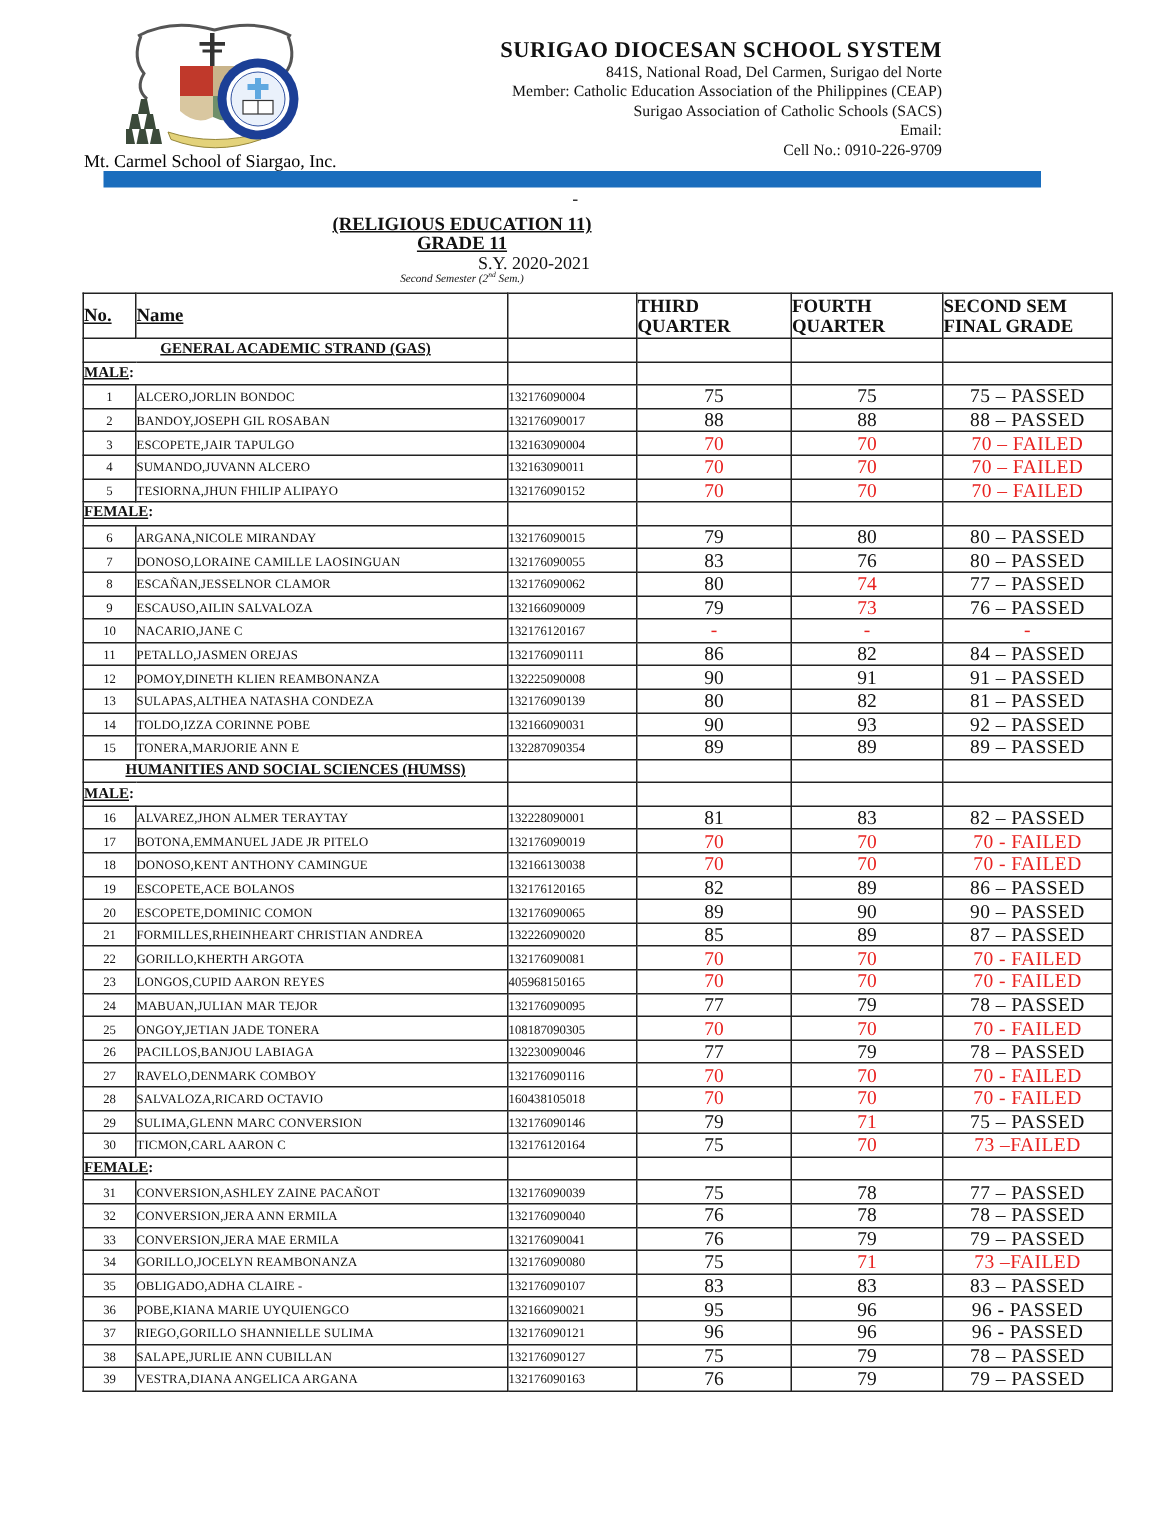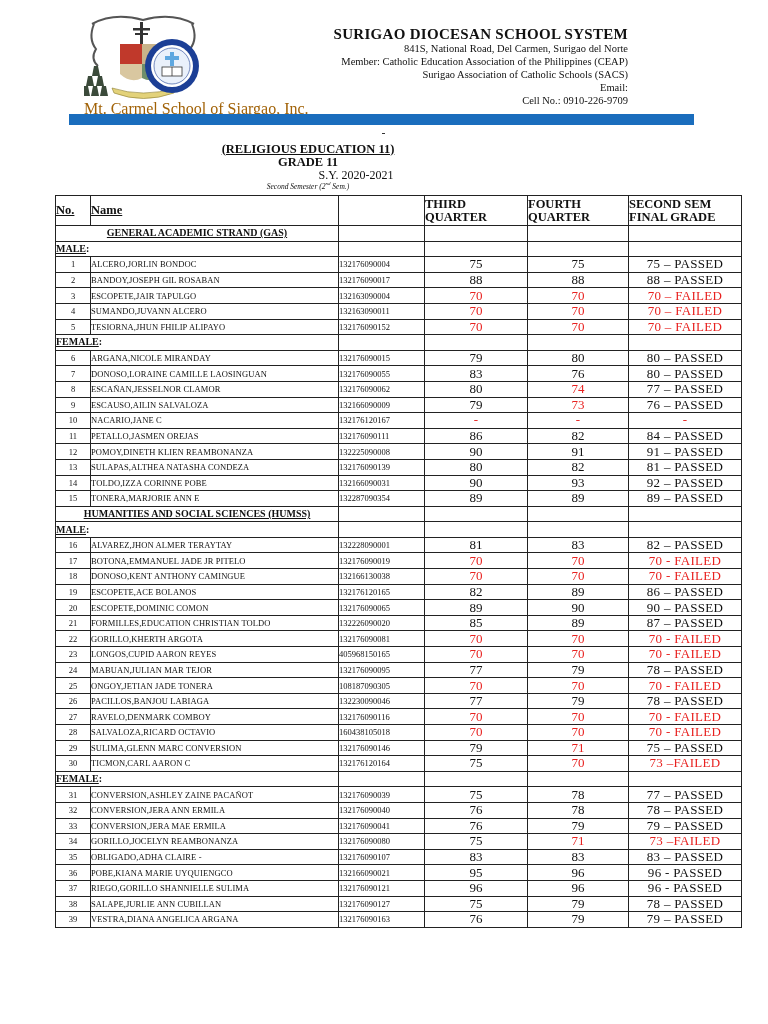--- a/index.html
+++ b/index.html
@@ -1,26 +1,26 @@
 <!DOCTYPE html>
 <html><head>
 <meta charset="utf-8">
 <style>
   html, body { margin:0; padding:0; background:#ffffff; }
   body { width:768px; height:1024px; position:relative; overflow:hidden; font-family:"Liberation Serif","DejaVu Serif",serif; color:#111; }
   .logo { position:absolute; left:84px; top:14px; width:118px; height:88px; }
-  .school-name { position:absolute; left:84px; top:100px; font-size:16px; color:#a16207; }
+  .school-name { position:absolute; left:56px; top:100px; font-size:12px; color:#000000; }
   .head-block { position:absolute; right:140px; top:28px; text-align:right; line-height:13px; }
   .head-title { font-size:15px; font-weight:bold; letter-spacing:0.3px; text-align:center; margin-bottom:1px; }
   .head-line { font-size:10.5px; }
   .blue-bar { position:absolute; left:69px; top:114px; width:625px; height:11px; background:#1a6dbd; }
   .tiny-mark { position:absolute; left:382px; top:133px; width:3px; height:1px; background:#333; }
   .titles { position:absolute; left:0; width:616px; text-align:center; }
   .t1 { top:142px; font-size:12.5px; font-weight:bold; text-decoration:underline; }
-  .t2 { top:155px; font-size:12.5px; font-weight:bold; }
+  .t2 { top:155px; font-size:12.5px; font-weight:bold; text-decoration:underline; }
   .t3 { top:168px; font-size:12px;margin-left:48px; }
   .t4 { top:181px; font-size:7.5px; font-style:italic; }
   table.grades { position:absolute; left:55px; top:195px; width:686px; border-collapse:collapse; table-layout:fixed; }
   table.grades td, table.grades th { border:1px solid #222; padding:0; overflow:hidden; white-space:nowrap; }
   th { font-weight:bold; font-size:12.5px; line-height:13px; height:29px; text-align:left; vertical-align:middle; }
   th.u { text-decoration:underline; }
   tr.row td { height:14.6px; line-height:14px; }
   td.no { text-align:center; font-size:8.5px; }
   td.name { padding-left:10px; font-size:8.5px; letter-spacing:0.1px; }
   td.lrn { padding-left:6px; font-size:8.5px; }
@@ -299,21 +299,21 @@
       <tr class="row">
         <td class="no">20</td>
         <td class="name">ESCOPETE,DOMINIC COMON</td>
         <td class="lrn">132176090065</td>
         <td class="g">89</td>
         <td class="g">90</td>
         <td class="fg">90 – PASSED</td>
       </tr>
       <tr class="row">
         <td class="no">21</td>
-        <td class="name">FORMILLES,EDUCATION CHRISTIAN TOLDO</td>
+        <td class="name">FORMILLES,RHEINHEART CHRISTIAN ANDREA</td>
         <td class="lrn">132226090020</td>
         <td class="g">85</td>
         <td class="g">89</td>
         <td class="fg">87 – PASSED</td>
       </tr>
       <tr class="row">
         <td class="no">22</td>
         <td class="name">GORILLO,KHERTH ARGOTA</td>
         <td class="lrn">132176090081</td>
         <td class="g red">70</td>

